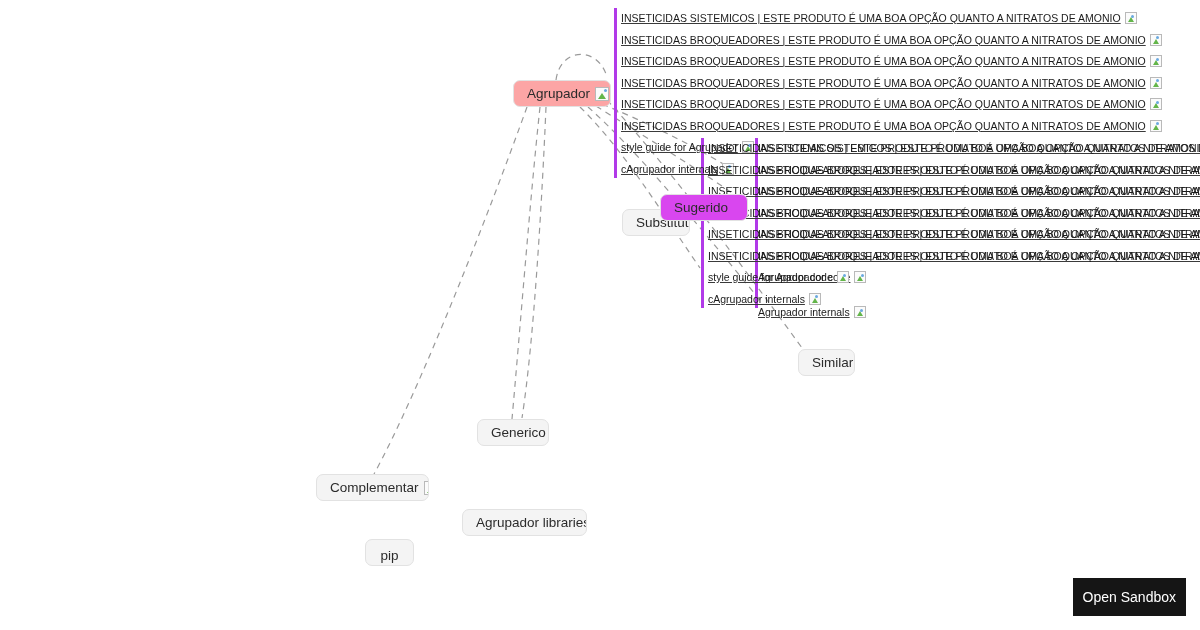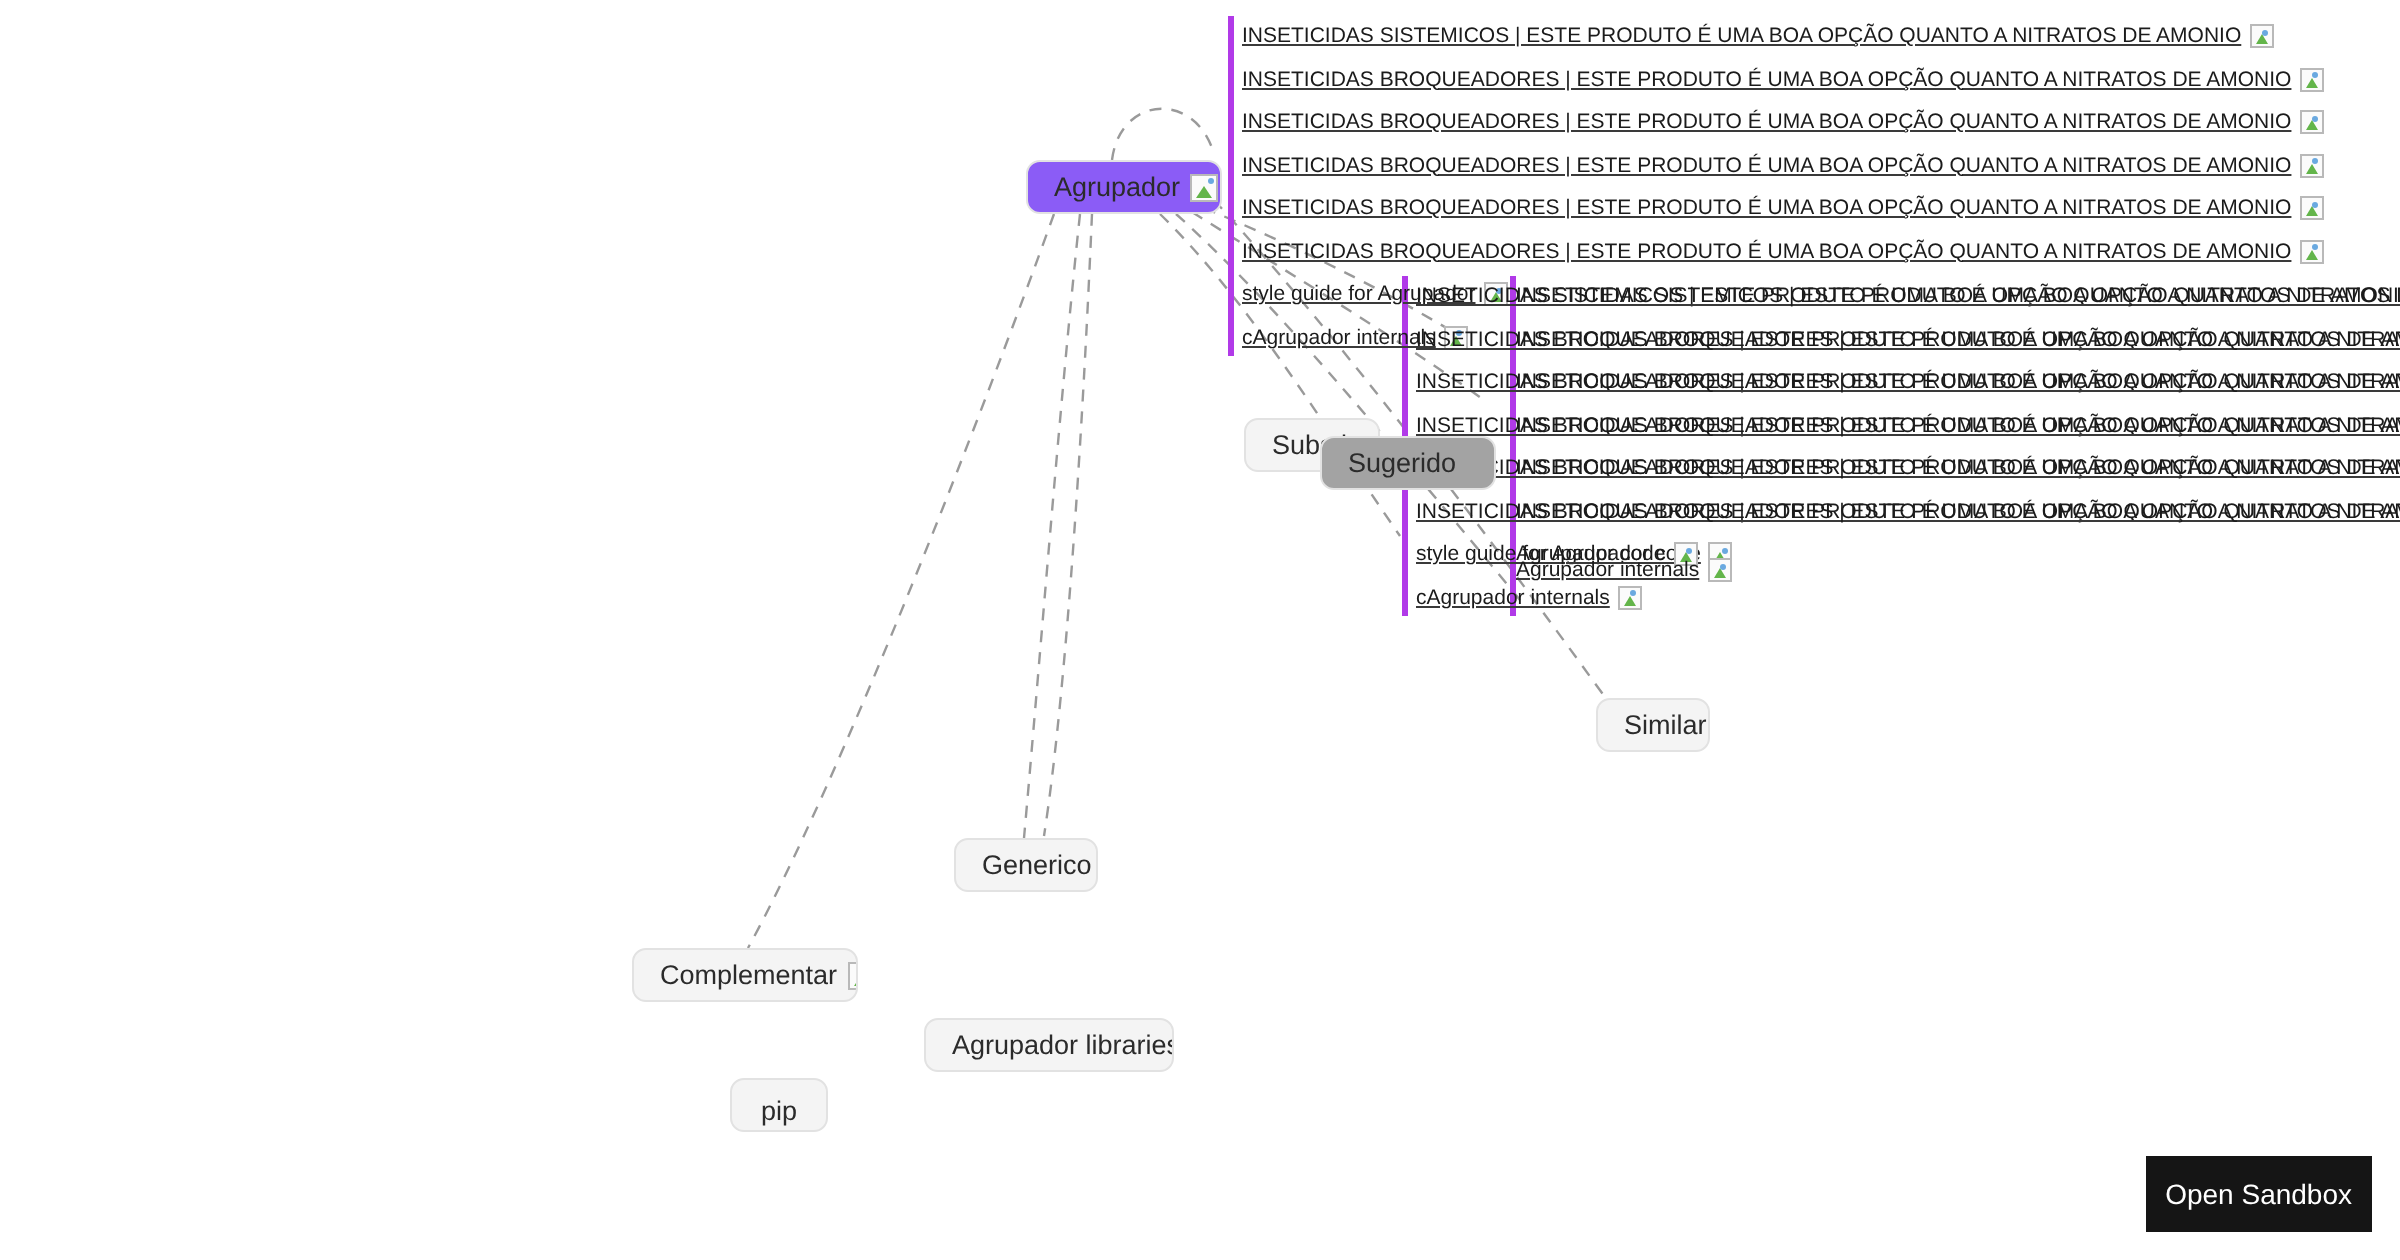--- a/index.html
+++ b/index.html
@@ -214,36 +214,36 @@
         <a class="linkrow" href="#" style="left: 758px; top: 228px;">
           <span class="txt">INSETICIDAS BROQUEADORES | ESTE PRODUTO É UMA BOA OPÇÃO QUANTO A NITRATOS DE AMONIO</span>
         </a>
         <a class="linkrow" href="#" style="left: 758px; top: 249.5px;">
           <span class="txt">INSETICIDAS BROQUEADORES | ESTE PRODUTO É UMA BOA OPÇÃO QUANTO A NITRATOS DE AMONIO</span>
         </a>
         <a class="linkrow" href="#" style="left: 758px; top: 271px;">
           <span class="txt">Agrupador code</span>
           <span class="brokenimg sm"></span>
         </a>
-        <a class="linkrow" href="#" style="left: 758px; top: 279px;">
+        <a class="linkrow" href="#" style="left: 758px; top: 306px;">
           <span class="txt">Agrupador internals</span>
           <span class="brokenimg sm"></span>
         </a>
       </div>
     </div>
 
   <div id="nodes">
-      <div class="node clipped" style="left: 513px; top: 80px; width: 98px; height: 27px; background: #8b5cf6;">
+      <div class="node clipped" style="left: 513px; top: 80px; width: 98px; height: 27px; background: #fca5a5;">
         <span>Agrupador</span>
         <span class="brokenimg"></span>
       </div>
       <div class="node clipped" style="left: 622px; top: 209px; width: 68px; height: 27px; background: rgb(244, 244, 244);">
         <span>Substituto</span>
       </div>
-      <div class="node clipped" style="left: 660px; top: 218px; width: 88px; height: 27px; background: #a3a3a3;">
+      <div class="node clipped" style="left: 660px; top: 194px; width: 88px; height: 27px; background: #d946ef;">
         <span>Sugerido</span>
       </div>
       <div class="node clipped" style="left: 798px; top: 349px; width: 57px; height: 27px; background: rgb(244, 244, 244);">
         <span>Similar</span>
       </div>
       <div class="node clipped" style="left: 477px; top: 419px; width: 72px; height: 27px; background: rgb(244, 244, 244);">
         <span>Generico</span>
       </div>
       <div class="node clipped" style="left: 316px; top: 474px; width: 113px; height: 27px; background: rgb(244, 244, 244);">
         <span>Complementar</span>

